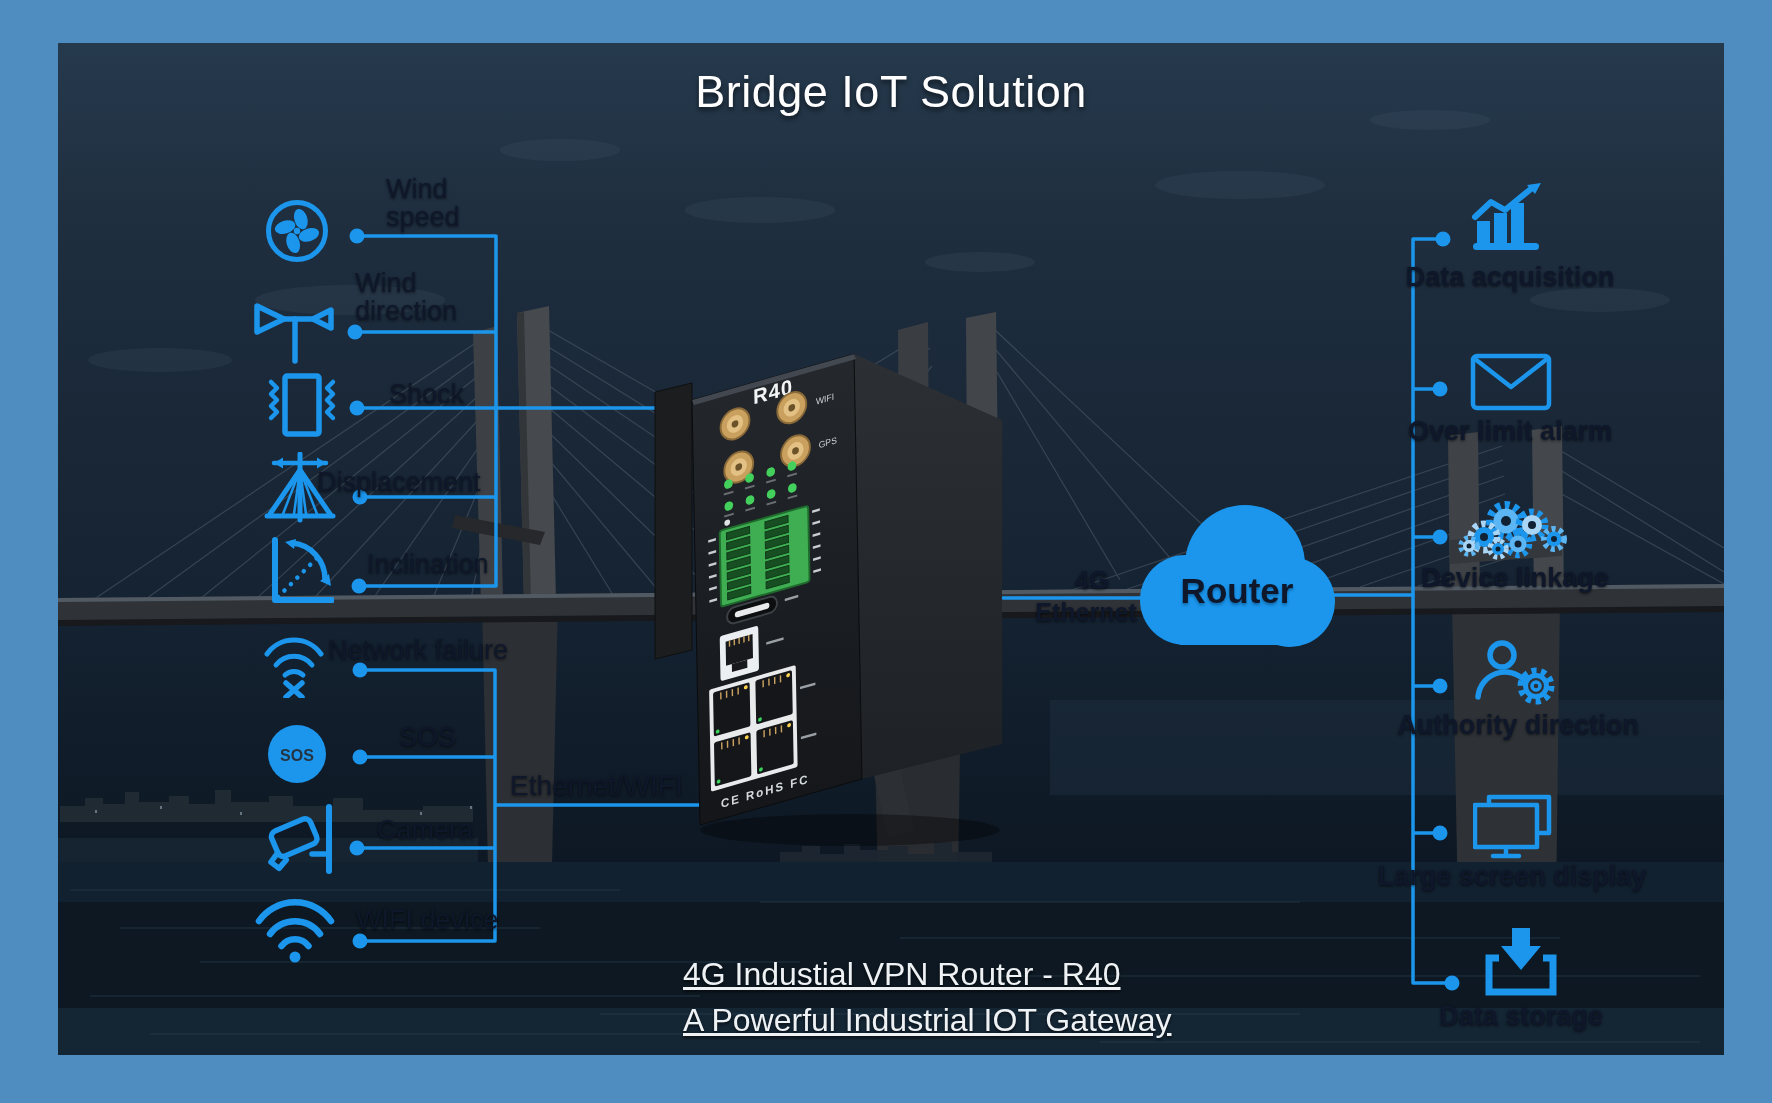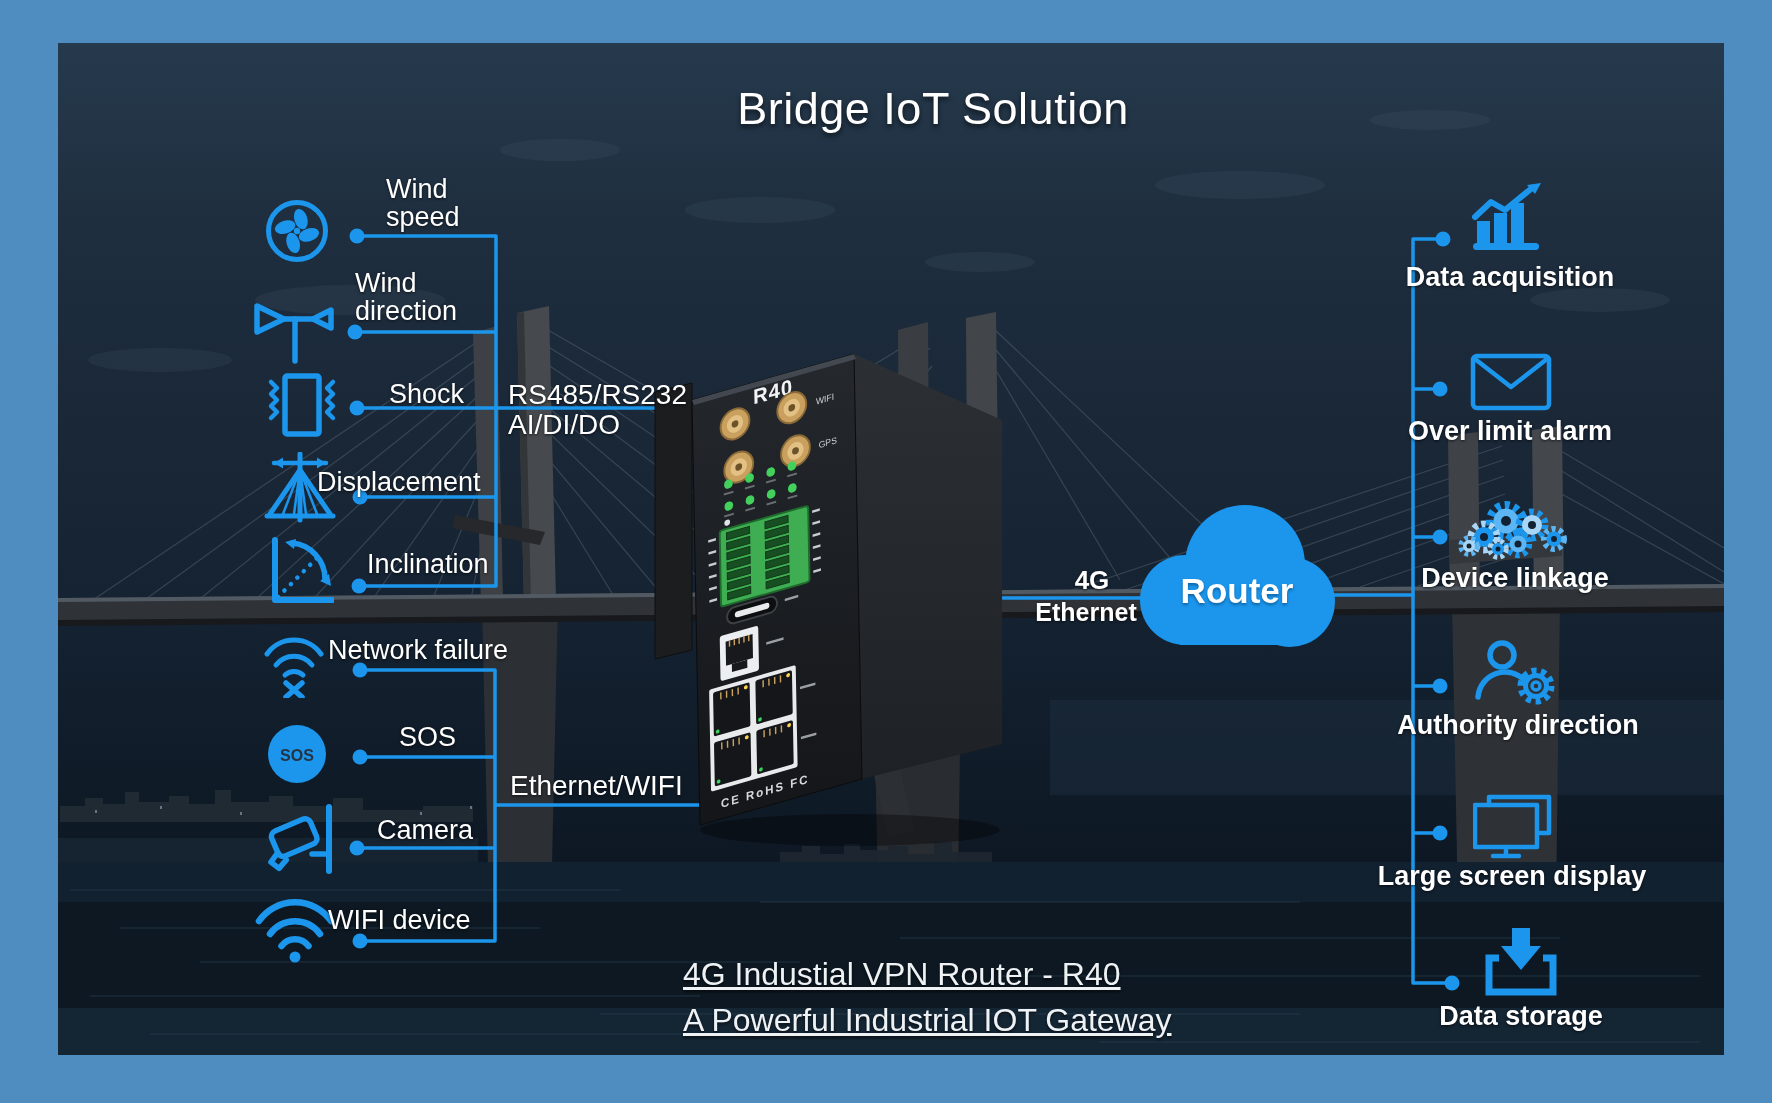--- a/index.html
+++ b/index.html
@@ -13,33 +13,32 @@
       radial-gradient(90px 20px at 3% 18%, rgba(255,255,255,.28), transparent 70%),
       linear-gradient(180deg,#7fb4e1 0%,#66a2d5 6%,#528ec2 38%,#447a a8 60%,#3f719b 72%,#47799e 88%,#56829f 100%);
     background-color:#4f8cc0;
   }
   .panel{
     position:absolute;left:58px;top:43px;width:1666px;height:1012px;overflow:hidden;
     background:linear-gradient(180deg,#263a4d 0%,#1f2f40 16%,#1a2838 36%,#152333 54%,#101c29 70%,#0d1723 84%,#0f1a26 100%);
   }
   .abs{position:absolute;}
   .lbl{
-    position:absolute;color:#ffffff;white-space:pre-line;
+    position:absolute;color:#0f172a;white-space:pre-line;
     text-shadow:0 1px 3px rgba(0,0,0,.65);line-height:1.02;
   }
   .sensor-lbl{font-size:27px;font-weight:400;}
   .bus-lbl{font-size:28px;font-weight:400;line-height:1.08;}
   .feature-lbl{font-size:27px;font-weight:700;transform:translateX(-50%);white-space:nowrap;}
   .wan-lbl{font-weight:700;transform:translateX(-50%);white-space:nowrap;}
   .cloud-lbl{font-size:35px;font-weight:700;transform:translateX(-50%);text-shadow:0 2px 3px rgba(0,40,80,.45);}
   .title{
-    position:absolute;left:891px;top:83px;transform:translateX(-50%);
+    position:absolute;left:891px;top:66px;transform:translateX(-50%);
     font-size:45px;font-weight:400;color:#fff;letter-spacing:.5px;white-space:nowrap;
     text-shadow:0 3px 5px rgba(0,0,0,.6);
-    margin-left:42px;
   }
   .footer-line{position:absolute;left:683px;color:#eef2f5;font-size:32px;font-weight:400;
     text-shadow:0 2px 3px rgba(0,0,0,.6);white-space:nowrap;text-decoration:underline;}
   svg{display:block;}
 </style>
 </head>
 <body>
 
 <div class="stage">
 
@@ -488,24 +487,22 @@
   <div class="lbl sensor-lbl" style="left:386px;top:176px">Wind
 speed</div>
   <div class="lbl sensor-lbl" style="left:355px;top:270px">Wind
 direction</div>
   <div class="lbl sensor-lbl" style="left:389px;top:381px">Shock</div>
   <div class="lbl sensor-lbl" style="left:317px;top:469px">Displacement</div>
   <div class="lbl sensor-lbl" style="left:367px;top:551px">Inclination</div>
   <div class="lbl sensor-lbl" style="left:328px;top:637px">Network failure</div>
   <div class="lbl sensor-lbl" style="left:399px;top:724px">SOS</div>
   <div class="lbl sensor-lbl" style="left:377px;top:817px">Camera</div>
-  <div class="lbl sensor-lbl" style="left:328px;top:907px">WIFI device</div>
-
-  <div class="lbl bus-lbl" style="left:508px;top:380px">RS485/RS232
-AI/DI/DO</div>
+  <div class="lbl sensor-lbl" style="left:356px;top:907px">WIFI device</div>
+
   <div class="lbl bus-lbl" style="left:510px;top:771px">Ethernet/WIFI</div>
 
   <div class="lbl wan-lbl" style="left:1092px;top:567px;font-size:26px">4G</div>
   <div class="lbl wan-lbl" style="left:1086px;top:600px;font-size:25px">Ethernet</div>
 
   <div class="lbl cloud-lbl" style="left:1237px;top:573px">Router</div>
 
   <div class="lbl feature-lbl" style="left:1510px;top:264px">Data acquisition</div>
   <div class="lbl feature-lbl" style="left:1510px;top:418px">Over limit alarm</div>
   <div class="lbl feature-lbl" style="left:1515px;top:565px">Device linkage</div>

